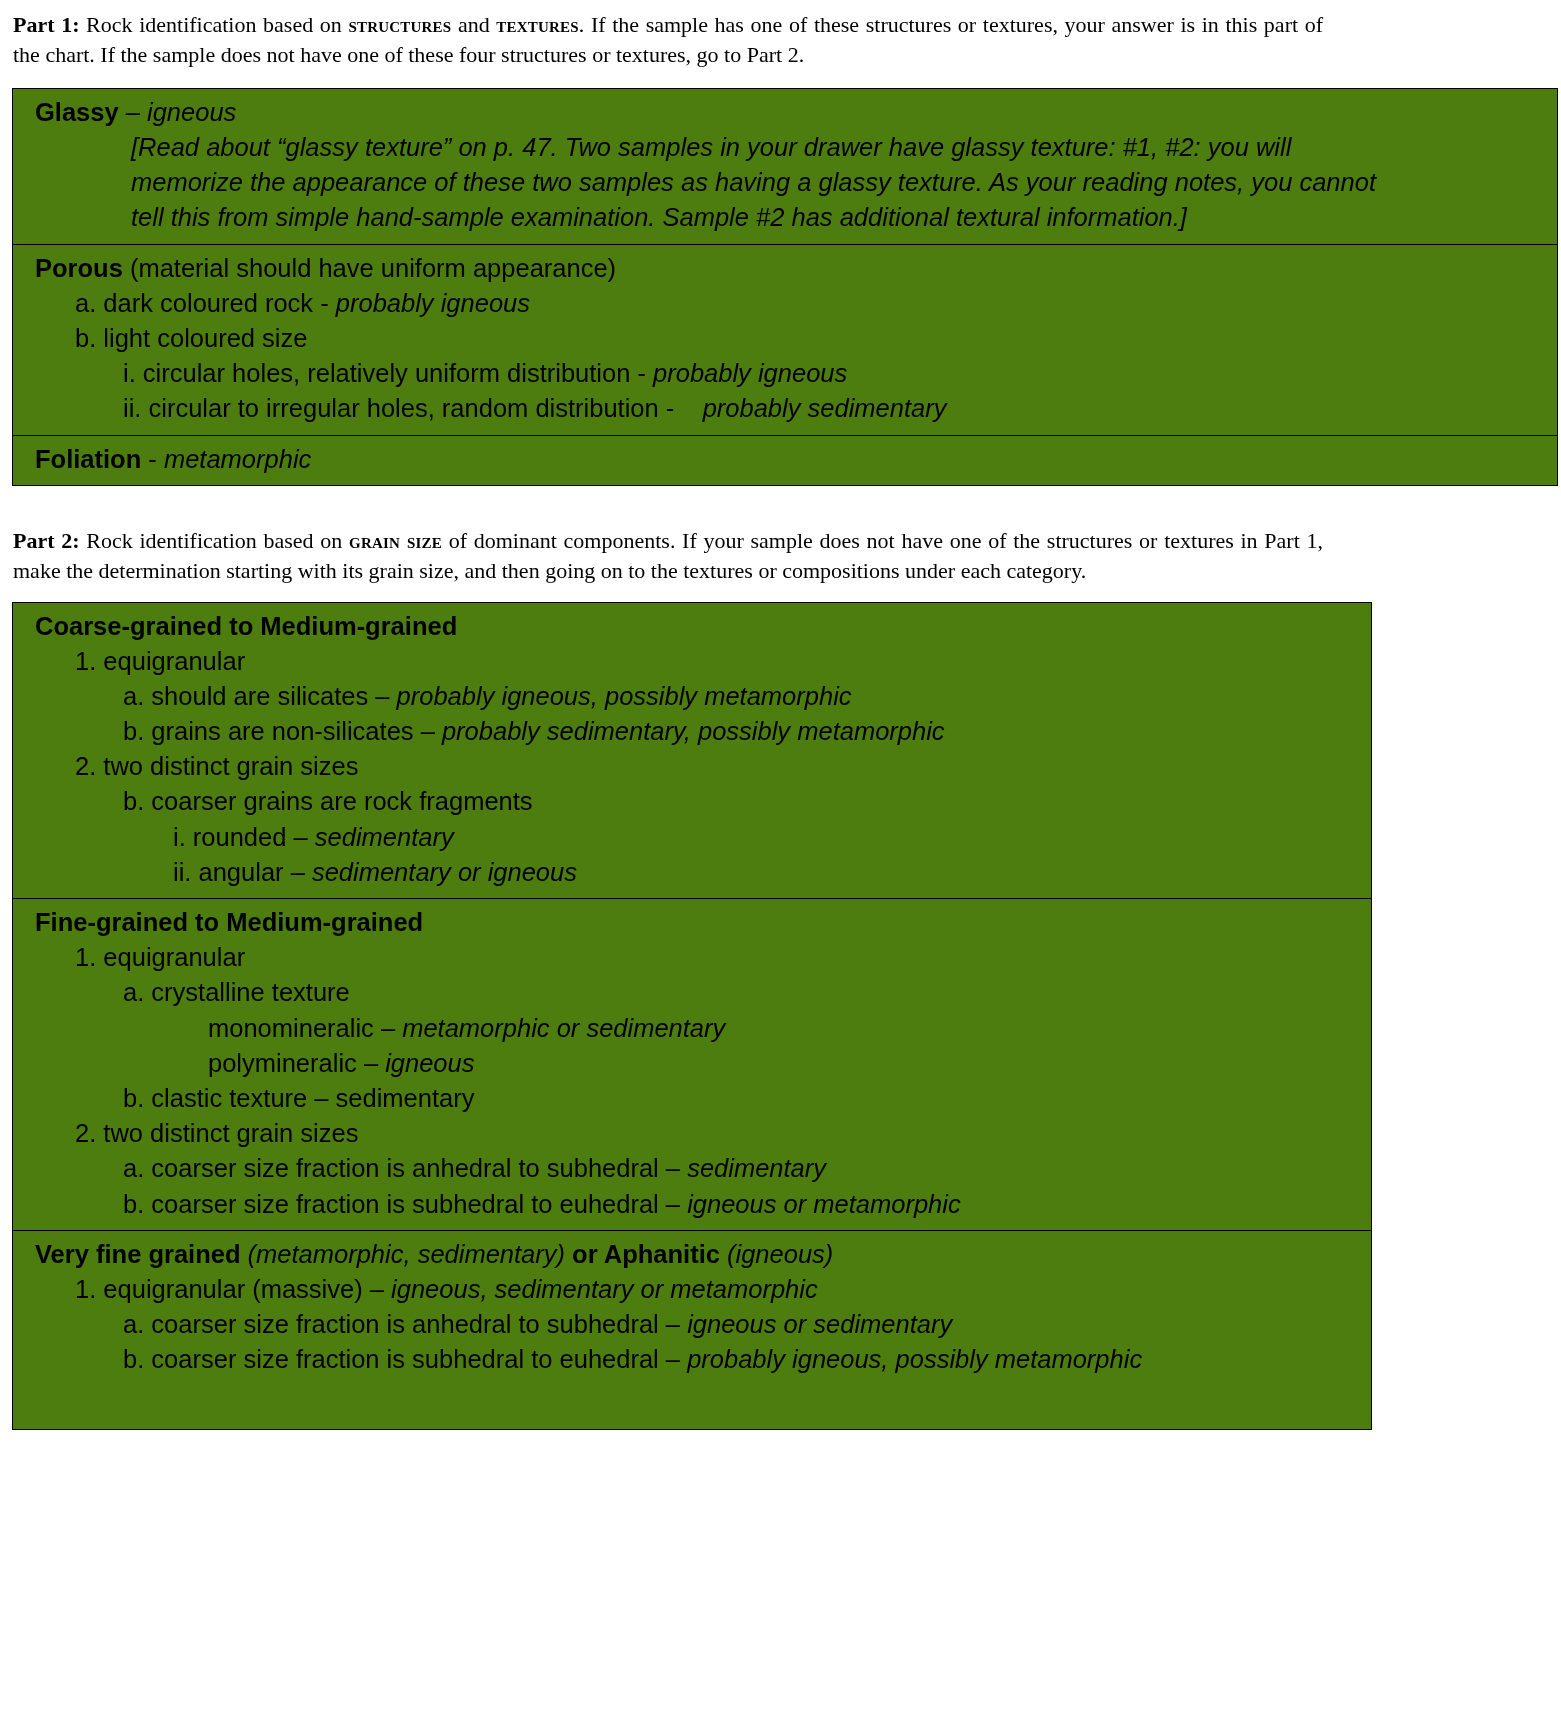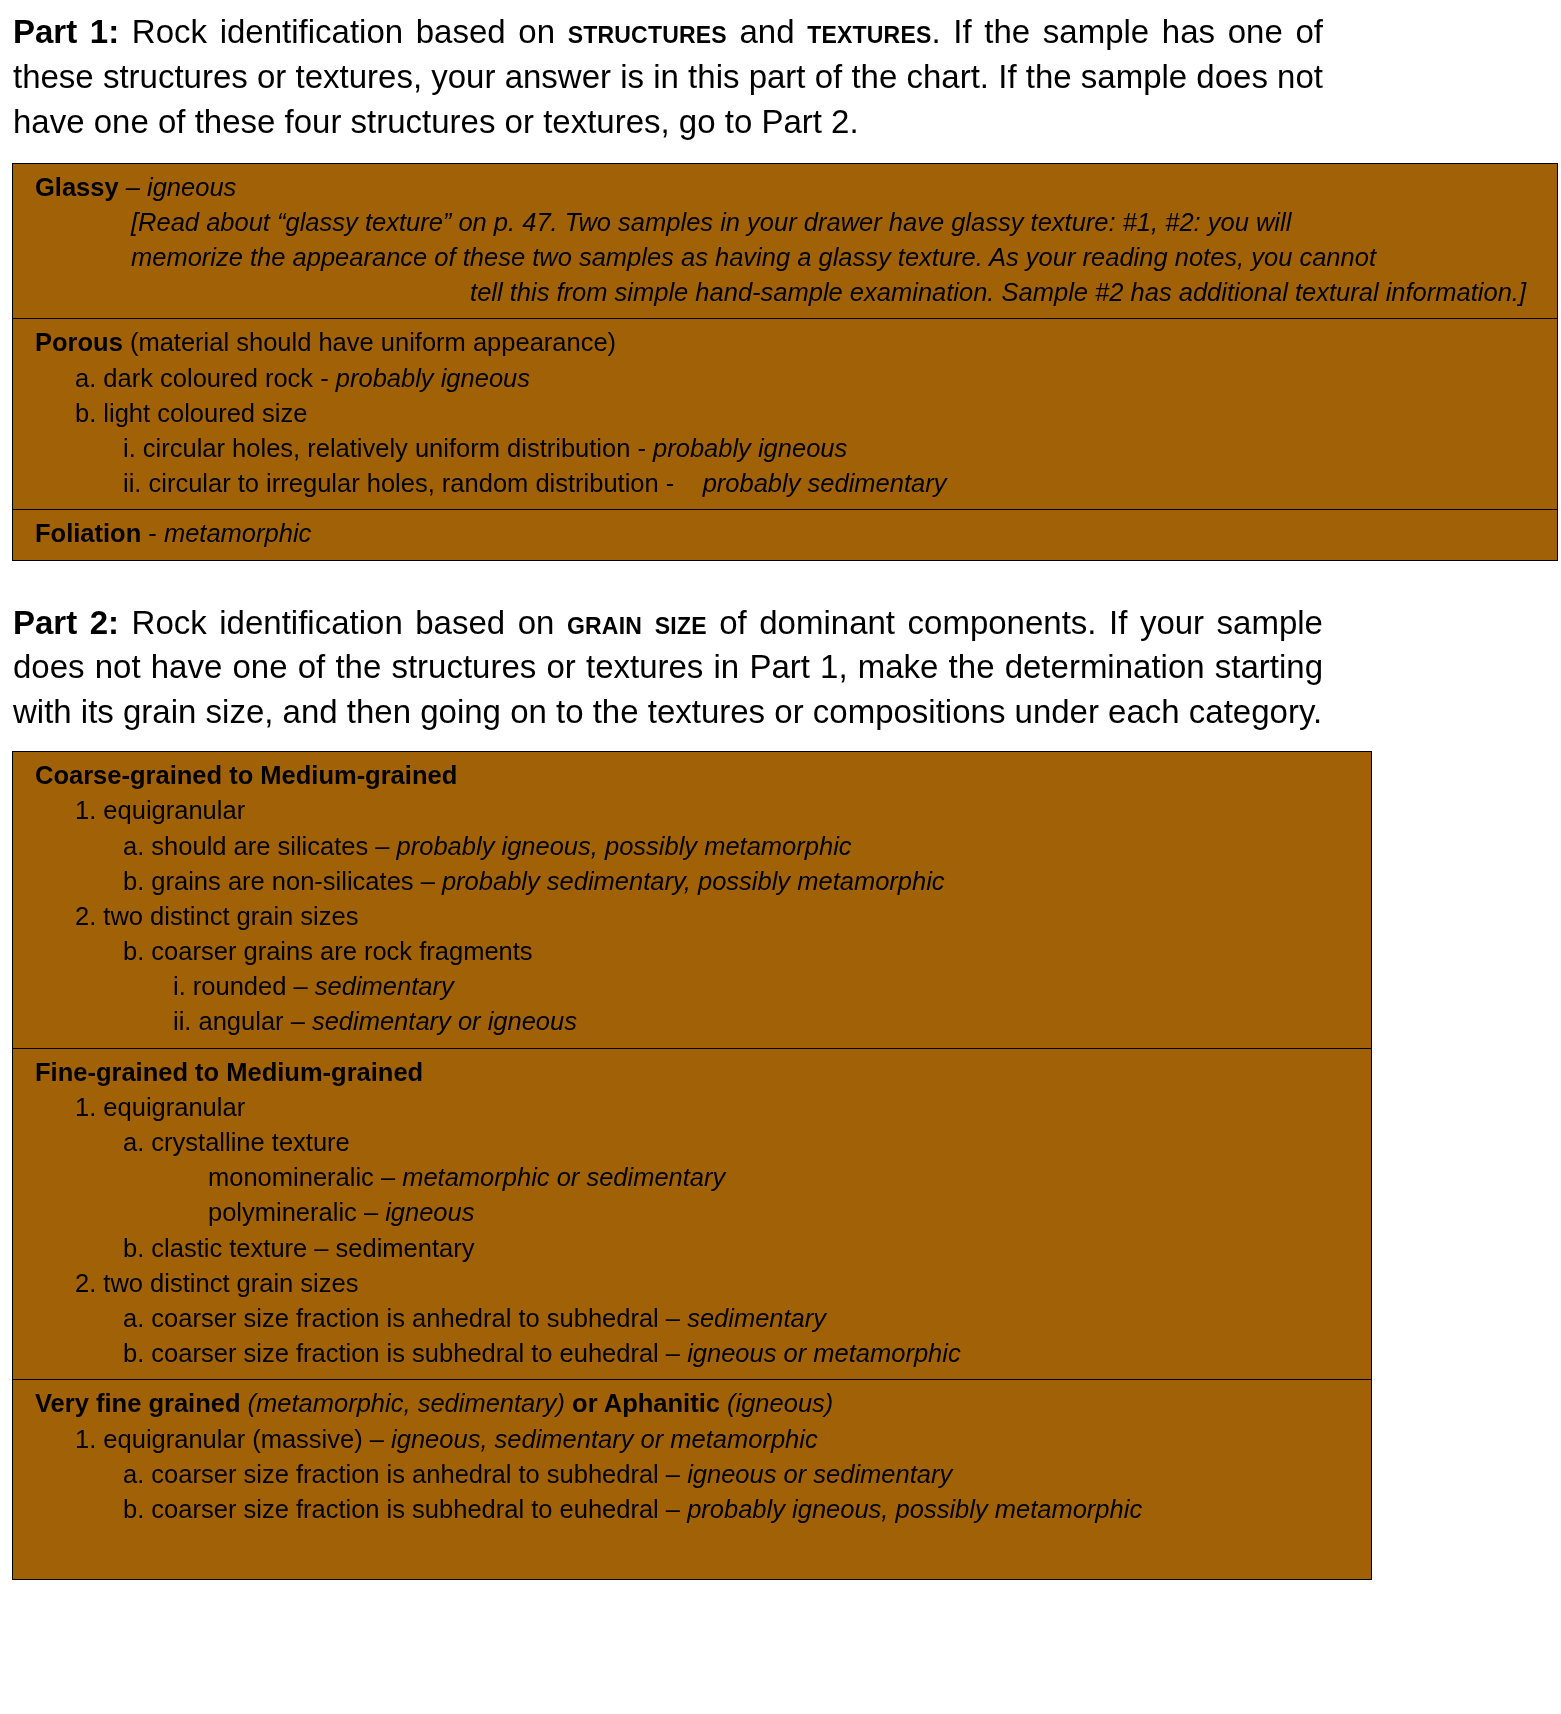--- a/index.html
+++ b/index.html
@@ -14,40 +14,41 @@
     color: #000000;
     -webkit-font-smoothing: antialiased;
   }
   .page {
     width: 1561px;
     box-sizing: border-box;
     padding: 10px 8px 0 8px;
   }
   
   .intro {
-    font-size: 33px;
+    font-size: 22px;
     line-height: 1.36;
     text-align: justify;
     text-justify: inter-word;
     margin: 0 0 6px 5px;
     width: 1310px;
+    font-family: Liberation Serif, serif;
   }
   .intro.part2 { width: 1310px; }
   .b { font-weight: bold; }
   .i { font-style: italic; }
   .sc {
     font-variant: small-caps;
     font-weight: bold;
     letter-spacing: 0.2px;
   }
   
   .box {
     border: 1.5px solid #000;
     box-sizing: border-box;
-    background: #a16207;
+    background: #4d7c0f;
   }
   .box.part1 {
     width: 1546px;
     margin: 18px 0 0 4px;
   }
   .box.part2 {
     width: 1360px;
     margin: 16px 0 0 4px;
   }
   .cell {
@@ -66,21 +67,21 @@
   .ind1 { margin-left: 52px; }
   .ind2 { margin-left: 100px; }
   .ind3 { margin-left: 150px; }
   .ind4 { margin-left: 185px; }
   .ind-note {
     margin-left: 108px;
     width: 1395px;
     text-align: justify;
     text-justify: inter-word;
   }
-  .ind-note.last { text-align: right; }
+  .ind-note.last { text-align: left; }
   .gap-after-box { height: 40px; }
   .tail-space { height: 44px; }
 </style>
 </head>
 <body>
 
 <div class="page">
 
   <p class="intro"><span class="b">Part 1:</span><span> Rock identification based on </span><span class="sc">structures</span><span> and </span><span class="sc">textures</span><span>. If the sample has one of these structures or textures, your answer is in this part of the chart. If the sample does not have one of these four structures or textures, go to Part 2.</span></p>
 

